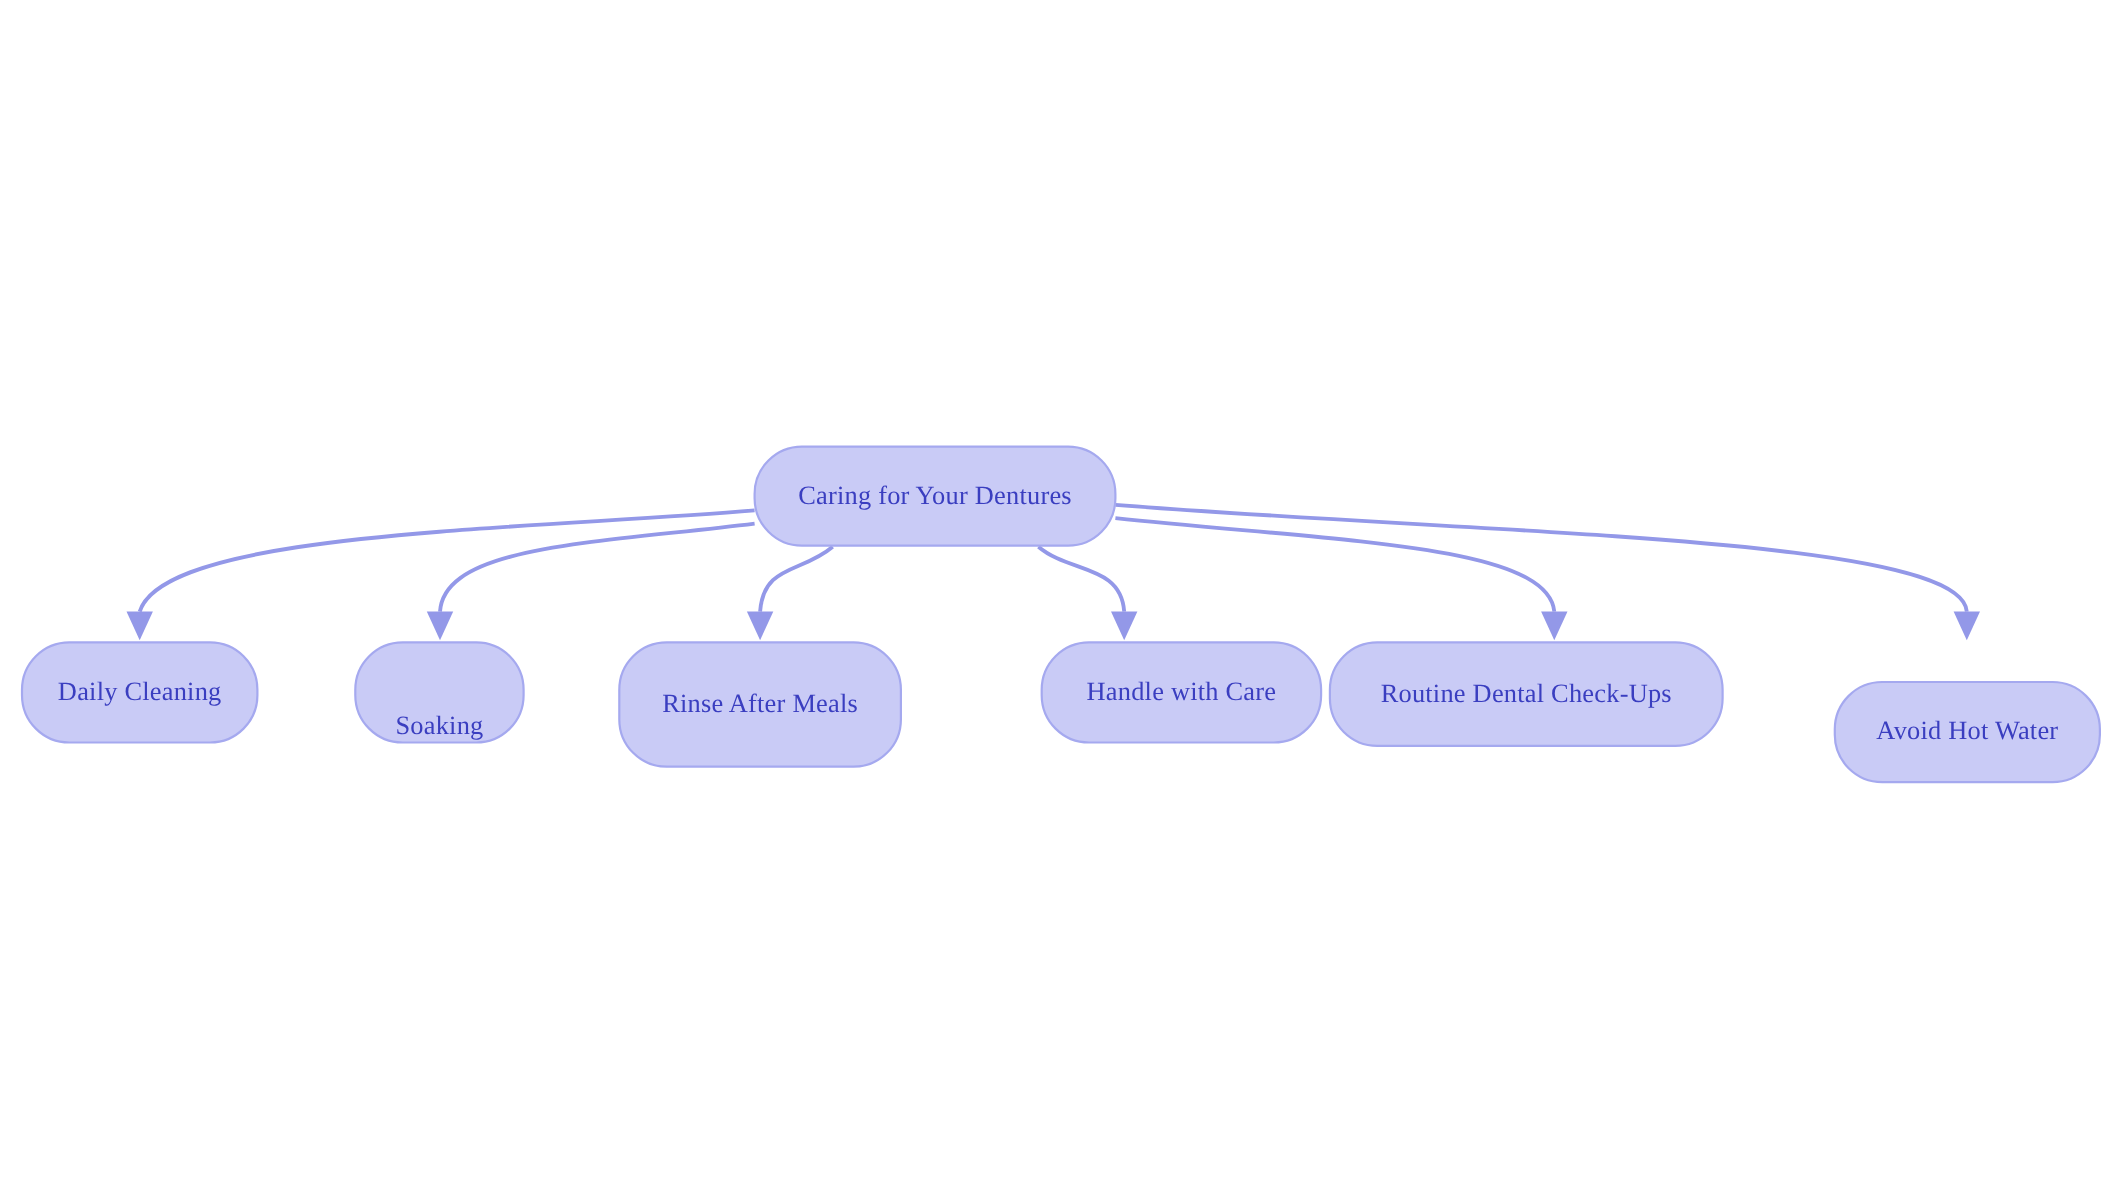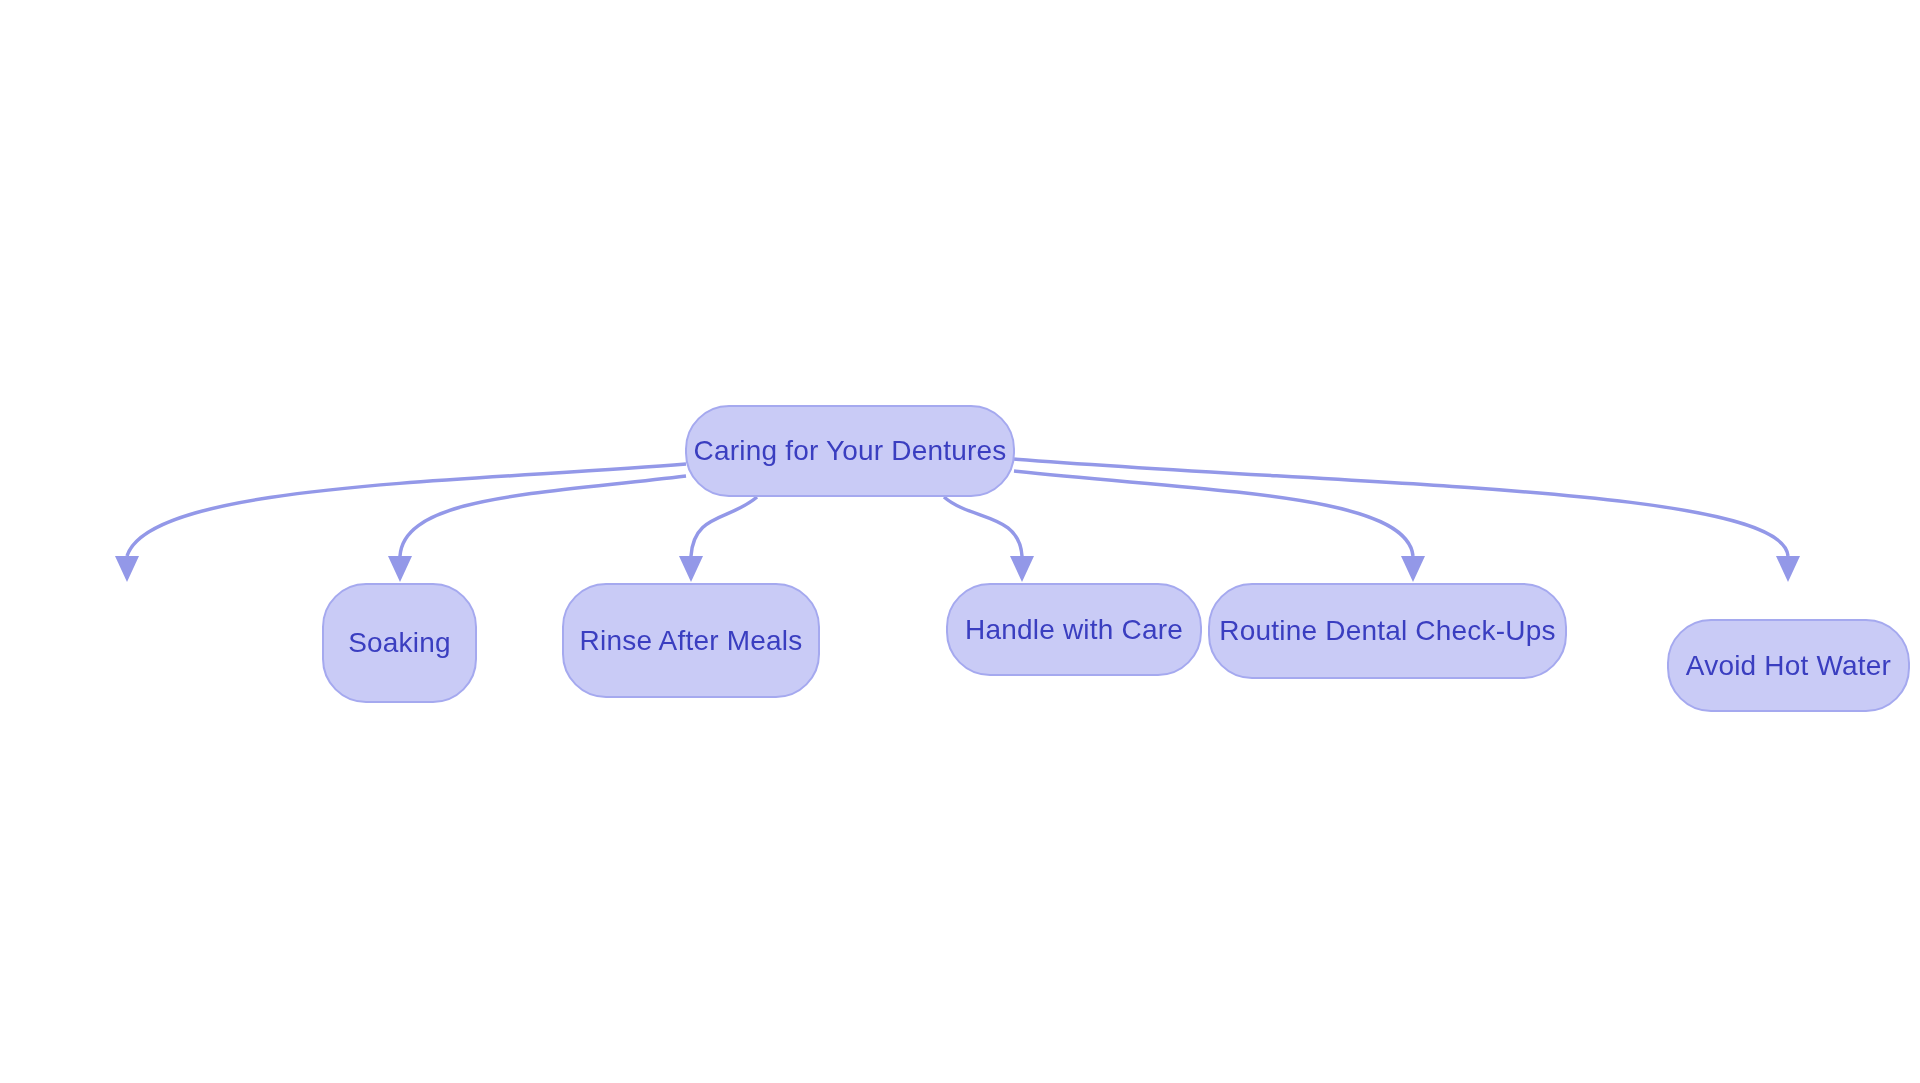--- a/index.html
+++ b/index.html
@@ -16,27 +16,28 @@
   .edges{position:absolute;left:0;top:0;width:1920px;height:1083px;}
   .edge-path{fill:none;stroke:var(--edge);stroke-width:3.5px;}
   .arrowhead{fill:var(--edge);stroke:none;}
   .node{
     position:absolute;
     display:flex;align-items:center;justify-content:center;
     background:var(--node_fill);
     border:2px solid var(--node_border);
     border-radius:44px;
     color:var(--text);
-    font-size:28px;
+    font-size:24px;
     white-space:nowrap;
     letter-spacing:0.2px;
+    font-family:Liberation Serif, serif;
   }
   .node-root   {left:685px; top:405px; width:330px; height:92px;}
   .node-daily  {left:19px;  top:583px; width:216px; height:93px;}
-  .node-soaking{left:322px; top:583px; width:155px; height:120px;}
+  .node-soaking{left:322px; top:583px; width:155px; height:93px;align-items:flex-end;}
   .node-rinse  {left:562px; top:583px; width:258px; height:115px;align-items:center;}
   .node-handle {left:946px; top:583px; width:256px; height:93px;}
   .node-routine{left:1208px;top:583px; width:359px; height:96px;}
   .node-avoid  {left:1667px;top:583px; width:243px; height:93px;margin-top:36px;}
 </style>
 </head>
 <body>
 
 <div class="canvas">
 
@@ -53,20 +54,23 @@
     <polygon class="arrowhead" points="679,556 703,556 691,582"></polygon>
     <polygon class="arrowhead" points="1010,556 1034,556 1022,582"></polygon>
     <polygon class="arrowhead" points="1401,556 1425,556 1413,582"></polygon>
     <polygon class="arrowhead" points="1776,556 1800,556 1788,582"></polygon>
   </svg>
 
   <div class="node node-root">
     <span>Caring for Your Dentures</span>
   </div>
 
+  <div class="node node-daily">
+    <span>Daily Cleaning</span>
+  </div>
 
   <div class="node node-soaking">
     <span>Soaking</span>
   </div>
 
   <div class="node node-rinse">
     <span>Rinse After Meals</span>
   </div>
 
   <div class="node node-handle">

